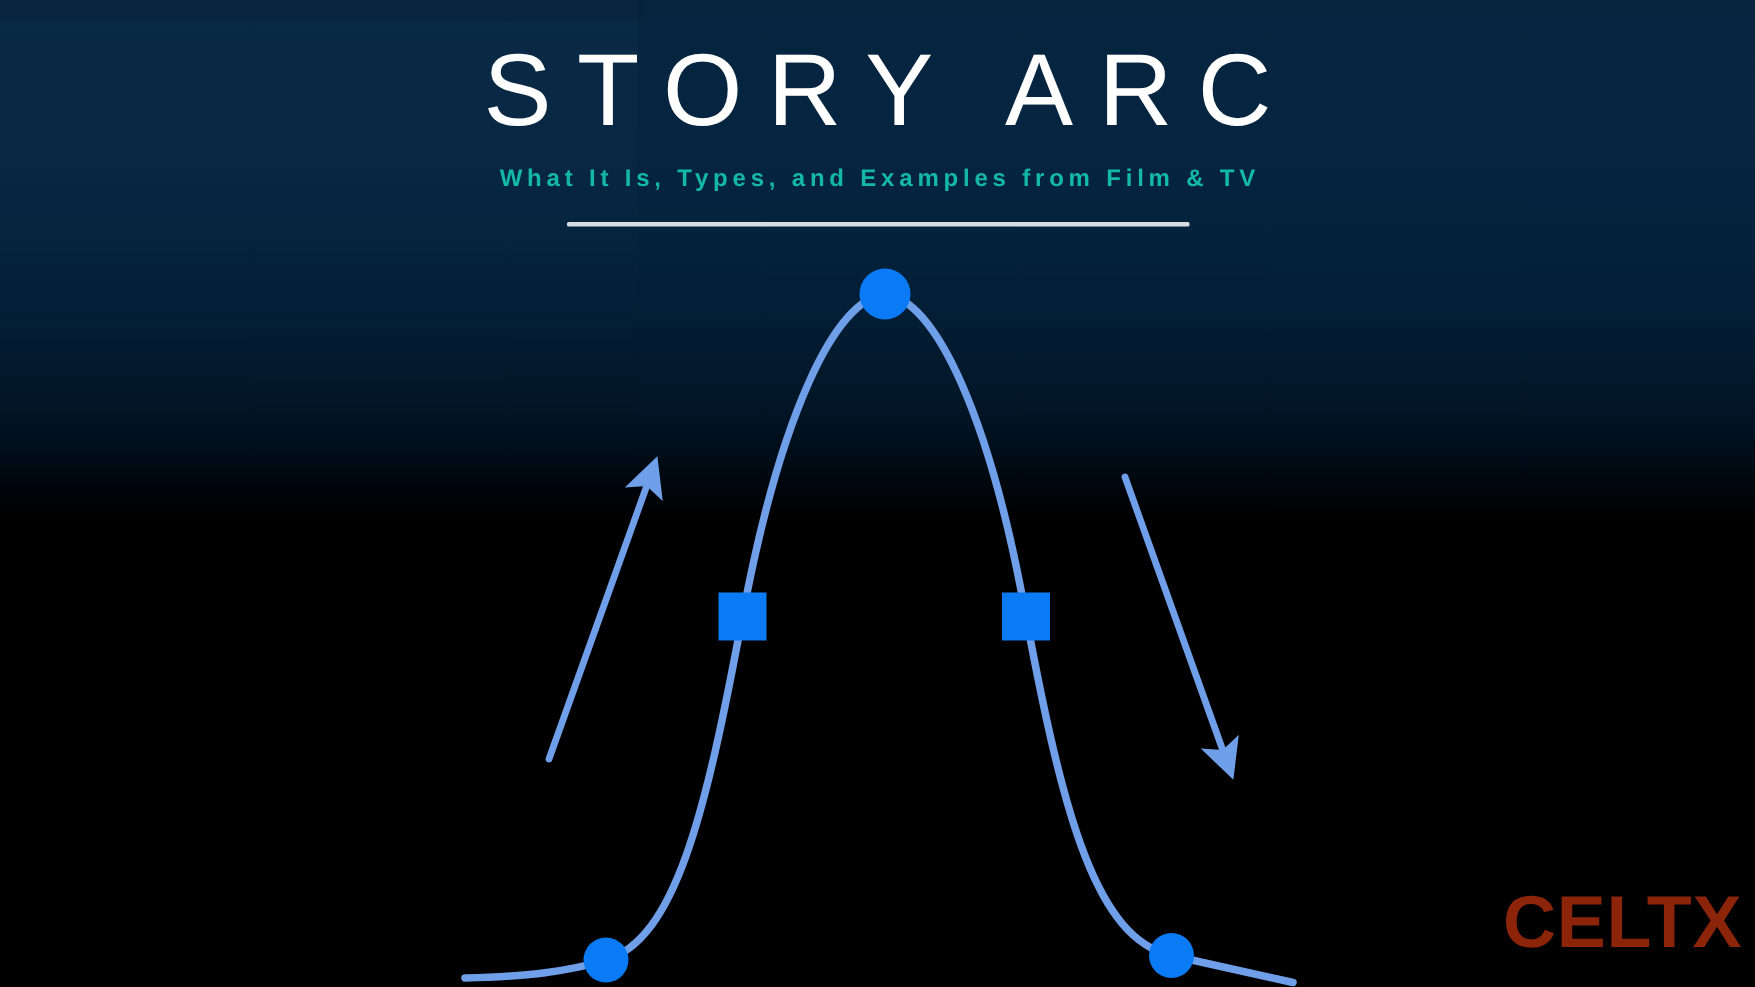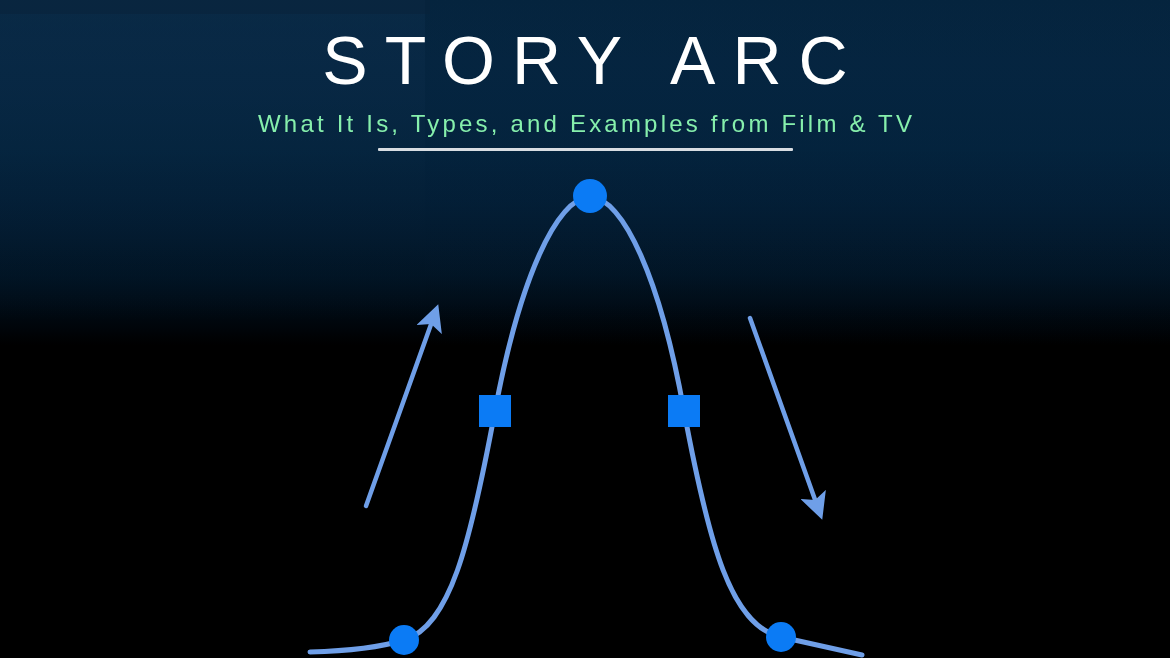--- a/index.html
+++ b/index.html
@@ -84,23 +84,23 @@
     font-size: 68px;
     font-weight: 400;
     letter-spacing: 17px;
     line-height: 1.0;
     text-indent: 17px;
     font-family: "Liberation Sans", sans-serif;
   }
   .subtitle {
     margin: 0;
     padding-top: 18px;
-    color: #86efac;
-    font-size: 24px;
-    font-weight: 400;
+    color: #14b8a6;
+    font-size: 16px;
+    font-weight: 700;
     letter-spacing: 3.2px;
     text-indent: 3.2px;
     line-height: 1.0;
     font-family: "Liberation Sans", sans-serif;
   }
   .divider {
     position: absolute;
     left: 378px;
     top: 148px;
     width: 415px;
@@ -163,14 +163,15 @@
 
     <line x1="750" y1="318" x2="818" y2="508" stroke="#6f9fe8" stroke-width="4.5" stroke-linecap="round" marker-end="url(#arrowhead)"></line>
 
     <circle cx="404" cy="640" r="15" fill="#0b7bf5"></circle>
     <rect x="479" y="395" width="32" height="32" fill="#0b7bf5"></rect>
     <circle cx="590" cy="196" r="17" fill="#0b7bf5"></circle>
     <rect x="668" y="395" width="32" height="32" fill="#0b7bf5"></rect>
     <circle cx="781" cy="637" r="15" fill="#0b7bf5"></circle>
   </svg>
 
+  <div class="logo">CELTX</div>
 
 </div>
 
 </body></html>

